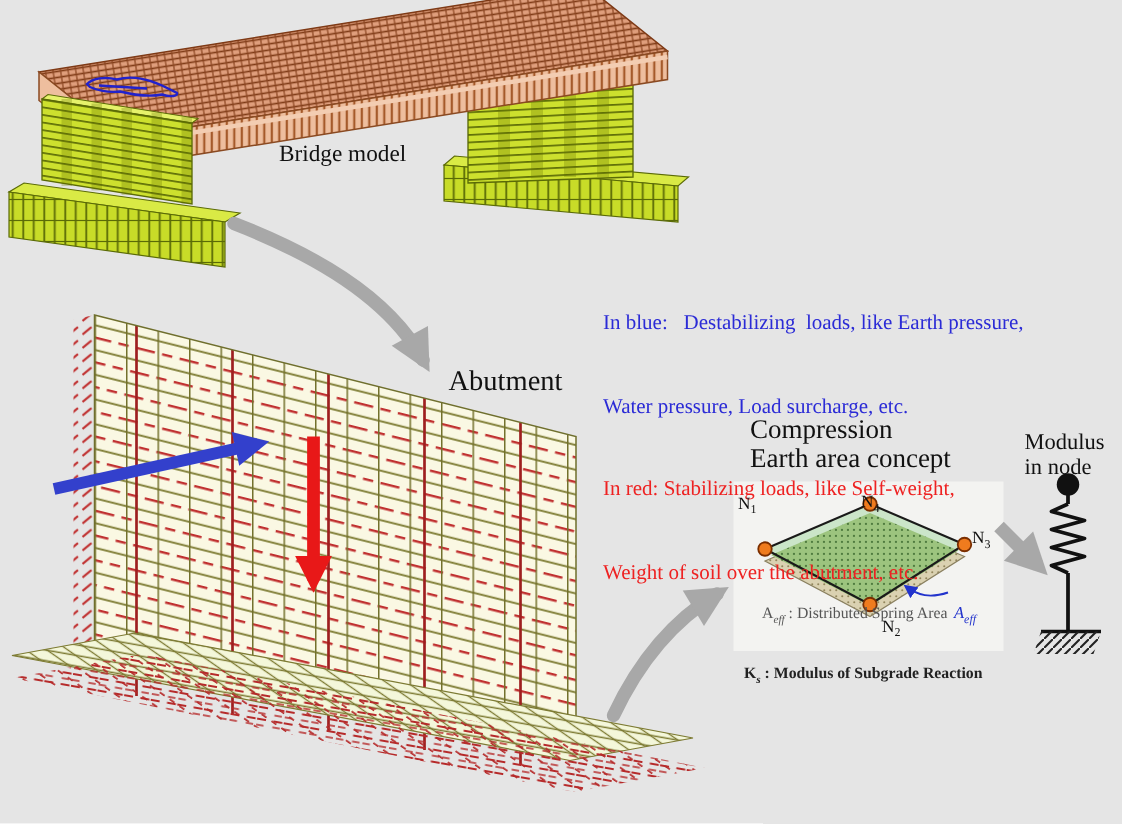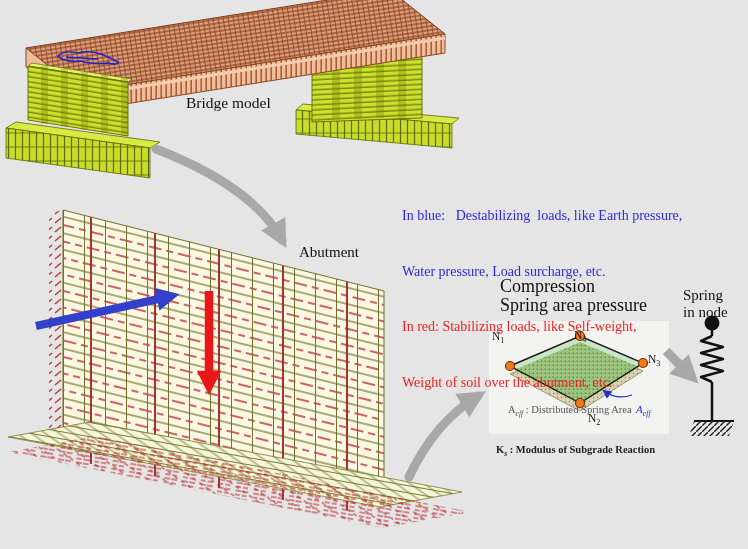--- a/index.html
+++ b/index.html
@@ -2,21 +2,21 @@
 <html><head>
 <meta charset="utf-8">
 <style>
   html,body{margin:0;padding:0;background:#fff;}
   #stage{position:relative;width:748px;height:549px;background:#e5e5e5;overflow:hidden;
          font-family:Liberation Serif, serif;}
   #gray-panel{position:absolute;left:489px;top:321px;width:180px;height:113px;background:#f3f3f1;}
   svg{position:absolute;left:0;top:0;}
   .lbl{position:absolute;color:#111;}
   #bridge-label{left:186px;top:94px;font-size:15.5px;}
-  #abutment-label{left:299px;top:244px;font-size:15px;text-align:right;}
+  #abutment-label{left:299px;top:244px;font-size:19px;text-align:right;}
   #loads-note{left:402px;top:170px;width:346px;font-size:14px;line-height:18.5px;white-space:pre-wrap;}
   .loads-blue{color:#2b2bd6;display:block;}
   .loads-red{color:#ee2222;display:block;}
   #concept-title{left:500px;top:277px;font-size:18px;line-height:18.5px;}
   #spring-node-label{left:683px;top:287px;font-size:15px;line-height:17px;}
   .node-lbl{position:absolute;font-size:11.5px;color:#111;}
   .node-lbl sub{font-size:8px;}
   #node-n1{left:492px;top:330px;}
   #node-n4{left:574px;top:329px;}
   #node-n3{left:648px;top:353px;}
@@ -212,31 +212,31 @@
     <span class="loads-blue">In blue:   Destabilizing  loads, like Earth pressure,</span>
     <span class="loads-blue">Water pressure, Load surcharge, etc.</span>
     <span class="loads-red">In red: Stabilizing loads, like Self-weight,</span>
     <span class="loads-red">Weight of soil over the abutment, etc.</span>
   </div>
 
   <div id="abutment-label" class="lbl">Abutment</div>
 
   <div id="concept-title" class="lbl">
     <div>Compression</div>
-    <div>Spring area pressure</div>
+    <div>Earth area concept</div>
   </div>
 
   <div id="node-n1" class="node-lbl"><span>N</span><sub>1</sub></div>
   <div id="node-n4" class="node-lbl"><span>N</span><sub>4</sub></div>
   <div id="node-n3" class="node-lbl"><span>N</span><sub>3</sub></div>
   <div id="node-n2" class="node-lbl"><span>N</span><sub>2</sub></div>
 
   <div id="aeff-label"><span>A</span><sub>eff</sub></div>
 
   <div id="legend-aeff" class="legend-line"><span>A</span><sub>eff</sub><span> : Distributed Spring Area</span></div>
   <div id="legend-ks" class="legend-line"><span>K</span><sub>s</sub><span> : Modulus of Subgrade Reaction</span></div>
 
   <div id="spring-node-label" class="lbl">
-    <div>Spring</div>
+    <div>Modulus</div>
     <div>in node</div>
   </div>
 
 </div>
 
 </body></html>

